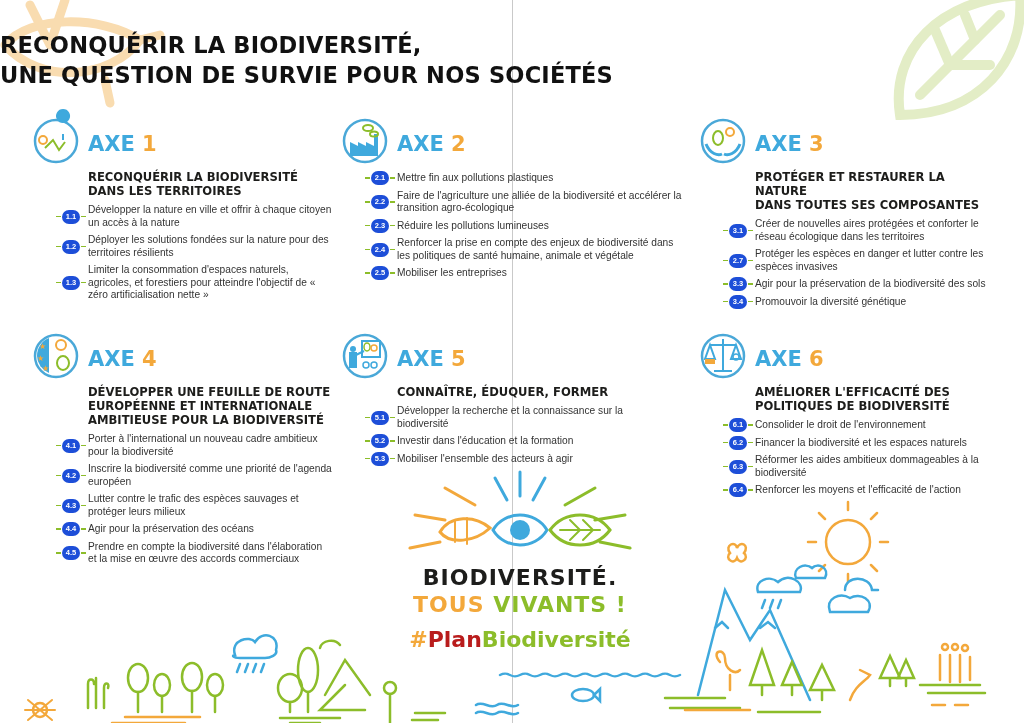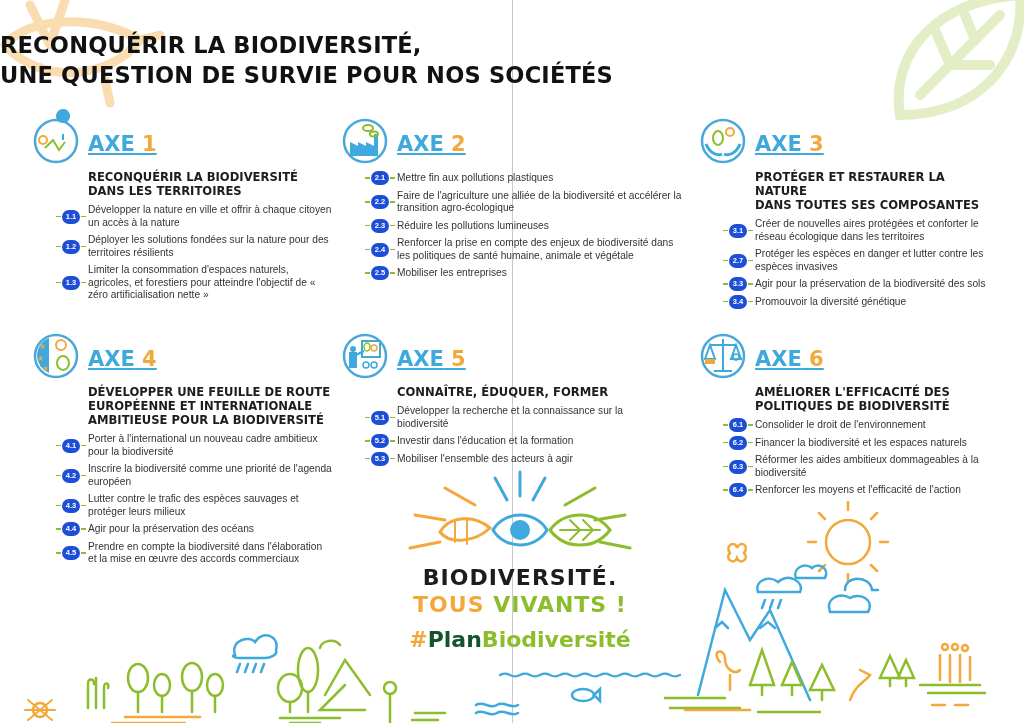--- a/index.html
+++ b/index.html
@@ -4,34 +4,34 @@
 <style>
   html, body { margin:0; padding:0; }
   body { width:1024px; height:723px; background:#ffffff; position:relative; overflow:hidden; font-family:"Liberation Sans", sans-serif; color:#1d1d1b; }
   .fold { position:absolute; left:512px; top:0; width:1px; height:723px; background:#c9c9c9; }
   .deco-bee { position:absolute; left:-10px; top:-15px; }
   .deco-leaf { position:absolute; left:880px; top:-10px; }
   .title { position:absolute; left:0; width:1024px; top:30px; text-align:left; font-weight:bold; font-size:22.5px; line-height:30px; letter-spacing:0.2px; color:#111; font-family:"DejaVu Sans", sans-serif; }
   .axe { position:absolute; }
   .axe-head { position:relative; height:48px; }
   .axe-icon { position:absolute; left:0; top:0; width:46px; height:46px; border:3px solid #4aa8d8; border-radius:50%; box-sizing:border-box; background:#fff; }
-  .axe-label { position:absolute; left:55px; top:14px; font-size:21px; font-weight:bold; color:#3fa9dd; font-family:"DejaVu Sans", sans-serif;text-decoration:underline; }
+  .axe-label { position:absolute; left:55px; top:14px; font-size:21px; font-weight:bold; color:#3fa9dd; font-family:"DejaVu Sans", sans-serif; }
   .axe-label .num { color:#f3a83b; }
   .axe-sub { margin-left:55px; margin-top:4px; font-weight:bold; font-size:11.6px; line-height:14px; color:#1d1d1b; font-family:"DejaVu Sans", sans-serif; }
   .items { margin-top:6px; }
   .item { position:relative; padding-left:55px; font-size:10.2px; line-height:12.5px; margin-bottom:5px; color:#333; }
   .bullet { position:absolute; left:29px; top:50%; transform:translateY(-50%); width:18px; height:14px; border-radius:8px; background:#1d4ed8; color:#fff; font-size:7.5px; font-weight:bold; text-align:center; line-height:14px; }
   .bullet:before { content:""; position:absolute; left:-6px; top:6px; width:5px; height:1.5px; background:#8cbd2a; }
   .bullet:after { content:""; position:absolute; right:-6px; top:6px; width:5px; height:1.5px; background:#8cbd2a; }
   .slogan { position:absolute; left:380px; top:565px; width:280px; text-align:center; font-family:"DejaVu Sans", sans-serif; font-weight:bold; }
   .s1 { font-size:22px; color:#1d1d1b; letter-spacing:1px; }
   .s2 { font-size:22px; letter-spacing:1px; margin-top:2px; }
   .s2 .o { color:#f3a83b; } .s2 .g { color:#8cbd2a; }
   .s3 { font-size:22px; margin-top:10px; }
-  .s3 .h { color:#f3a83b; } .s3 .b { color:#14532d;text-align:center; } .s3 .g { color:#8cbd2a; }
+  .s3 .h { color:#f3a83b; } .s3 .b { color:#b91c1c;text-align:center; } .s3 .g { color:#8cbd2a; }
   svg { overflow:visible; }
 </style>
 </head>
 <body>
 
 <div class="fold"></div>
 
 <svg class="deco-bee" width="190" height="130" viewBox="0 0 190 130">
   <g fill="none" stroke="#f9dcb0" stroke-width="9" stroke-linecap="round" stroke-linejoin="round">
     <path d="M15 60 C 40 30, 110 30, 150 55 C 120 95, 50 100, 15 60 Z"></path>

